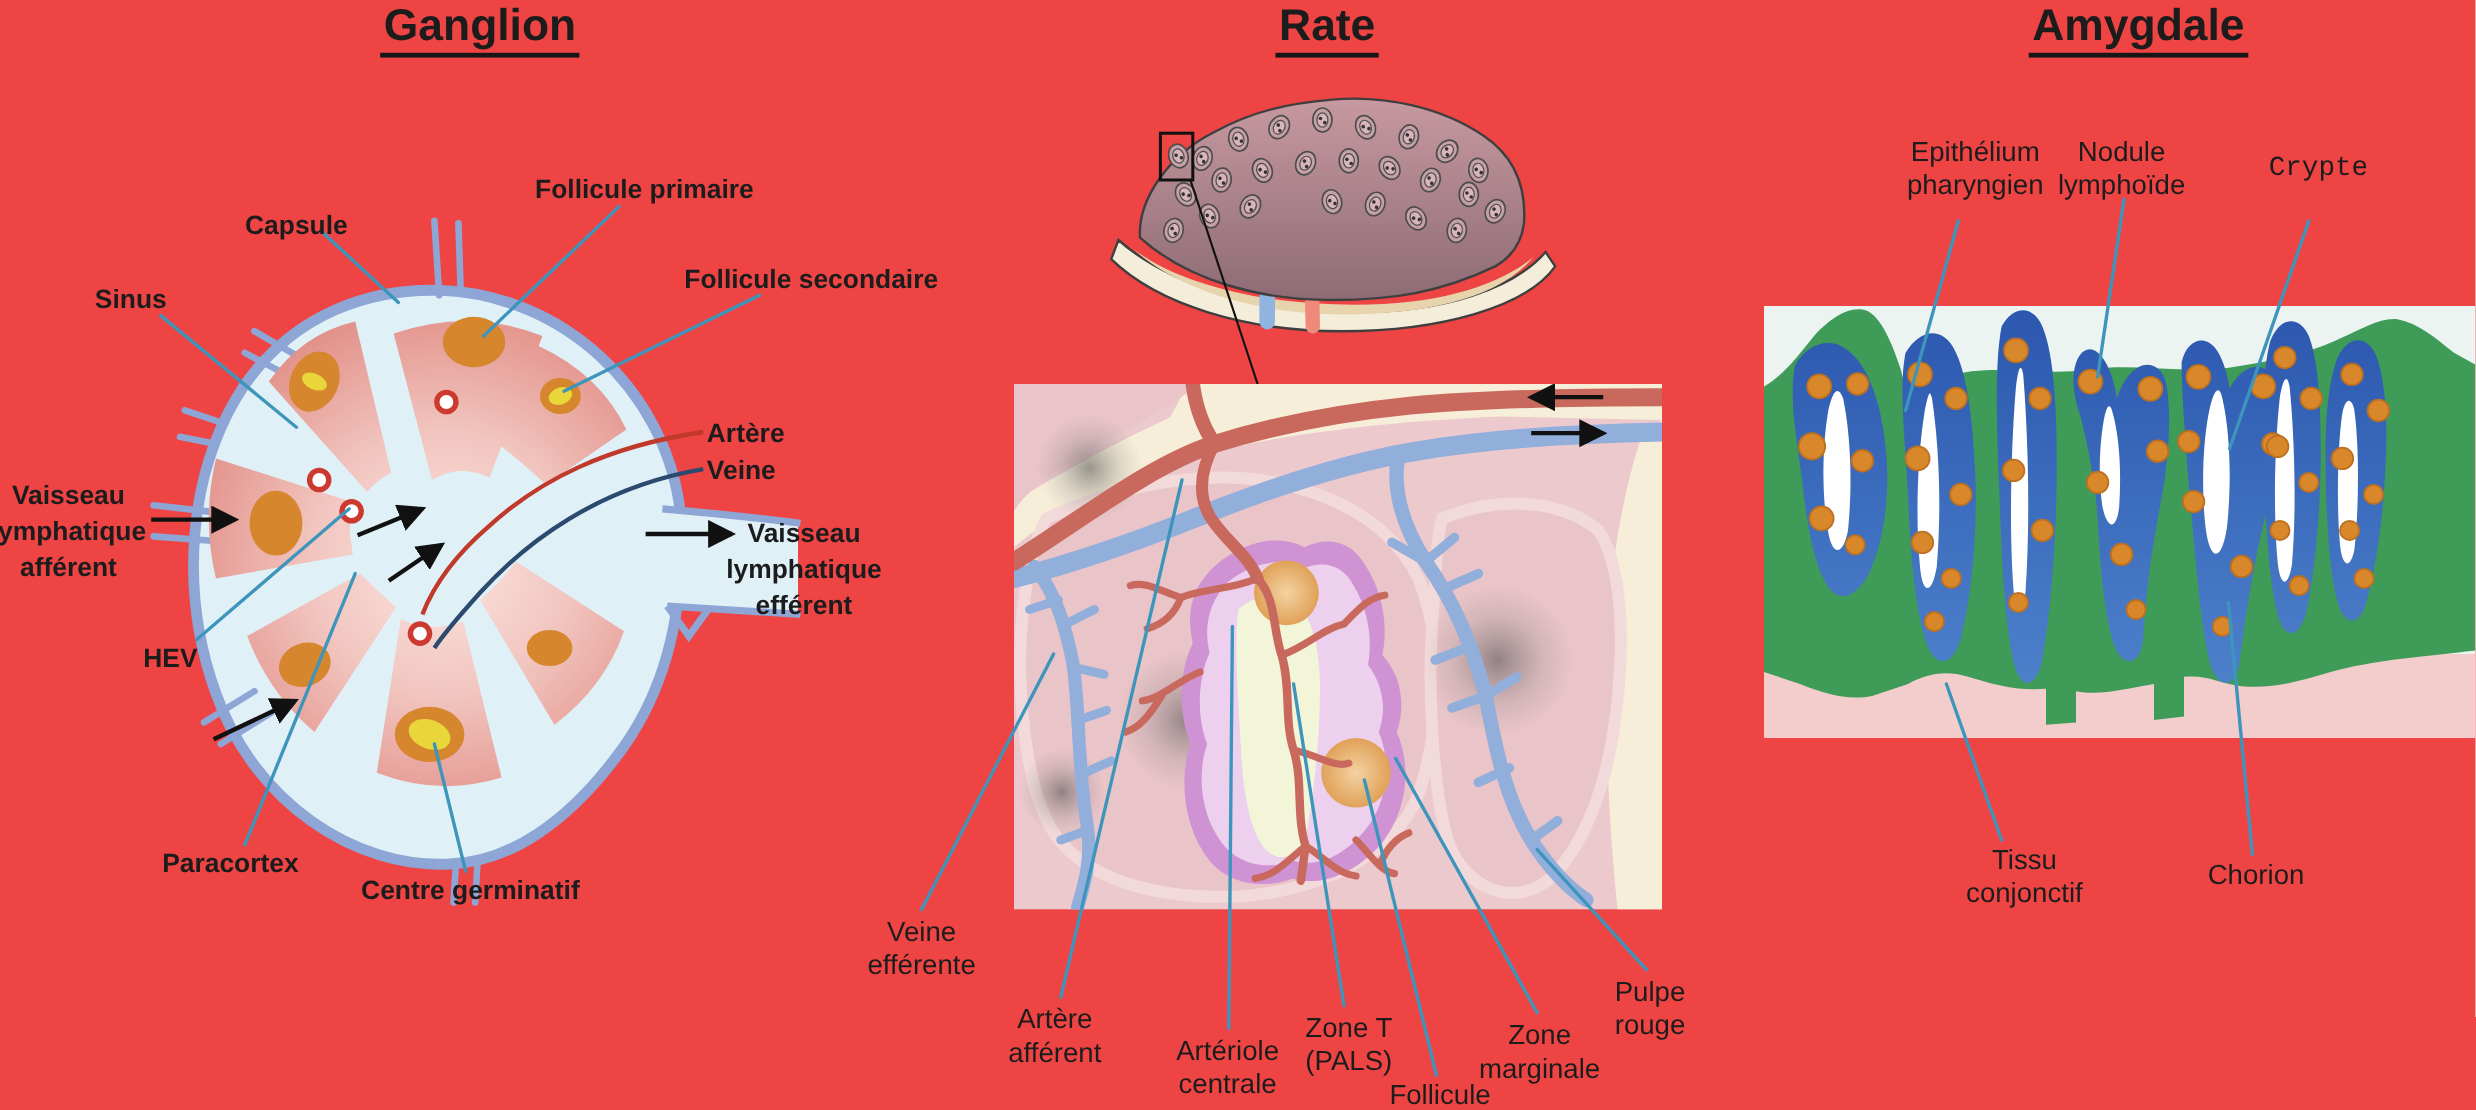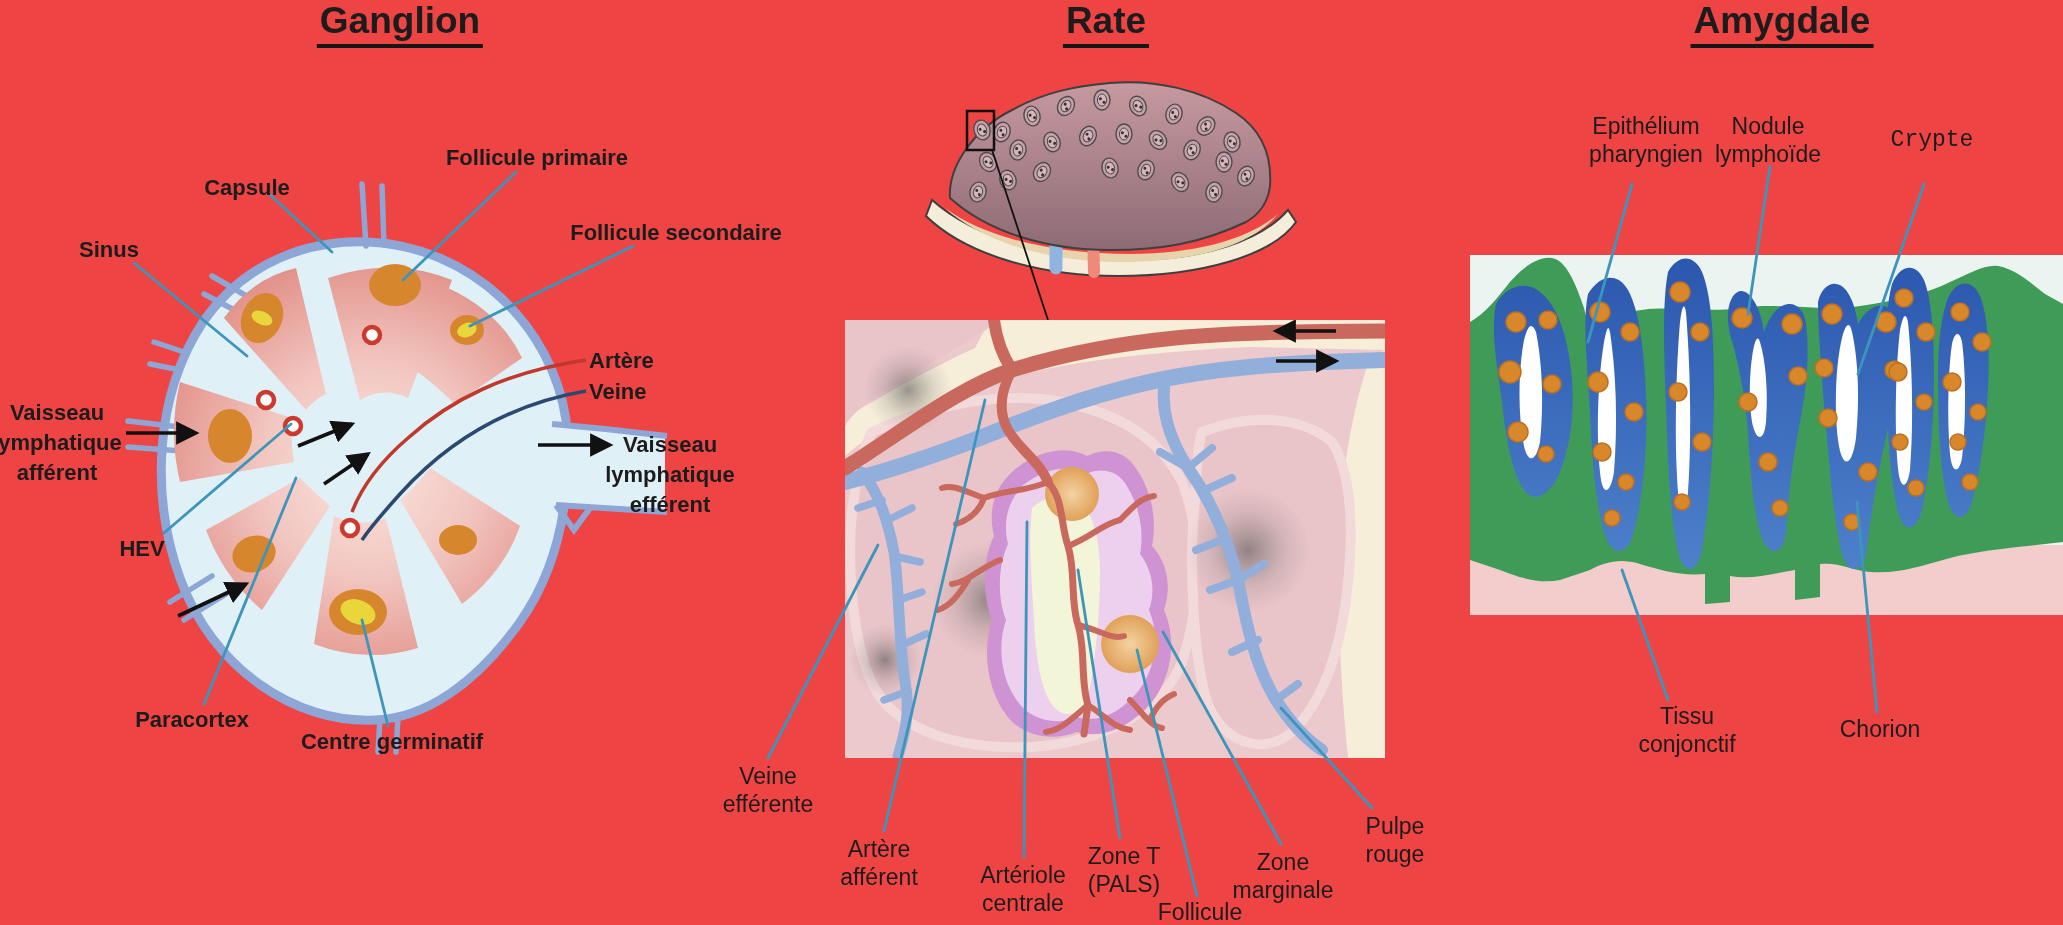--- a/index.html
+++ b/index.html
@@ -365,21 +365,21 @@
 </div>
 <div class="lbl" style="left:1124px;top:842px;">
   <span>Zone T</span>
   <span>(PALS)</span>
 </div>
 <div class="lbl" style="left:1200px;top:898px;">Follicule</div>
 <div class="lbl" style="left:1283px;top:848px;">
   <span>Zone</span>
   <span>marginale</span>
 </div>
-<div class="lbl" style="left:1375px;top:812px;margin-left:20px;">
+<div class="lbl" style="left:1375px;top:812px;">
   <span>Pulpe</span>
   <span>rouge</span>
 </div>
 
 <div class="lbl" style="left:1598px;top:112px;margin-left:48px;">
   <span>Epithélium</span>
   <span>pharyngien</span>
 </div>
 <div class="lbl" style="left:1768px;top:112px;">
   <span>Nodule</span>

